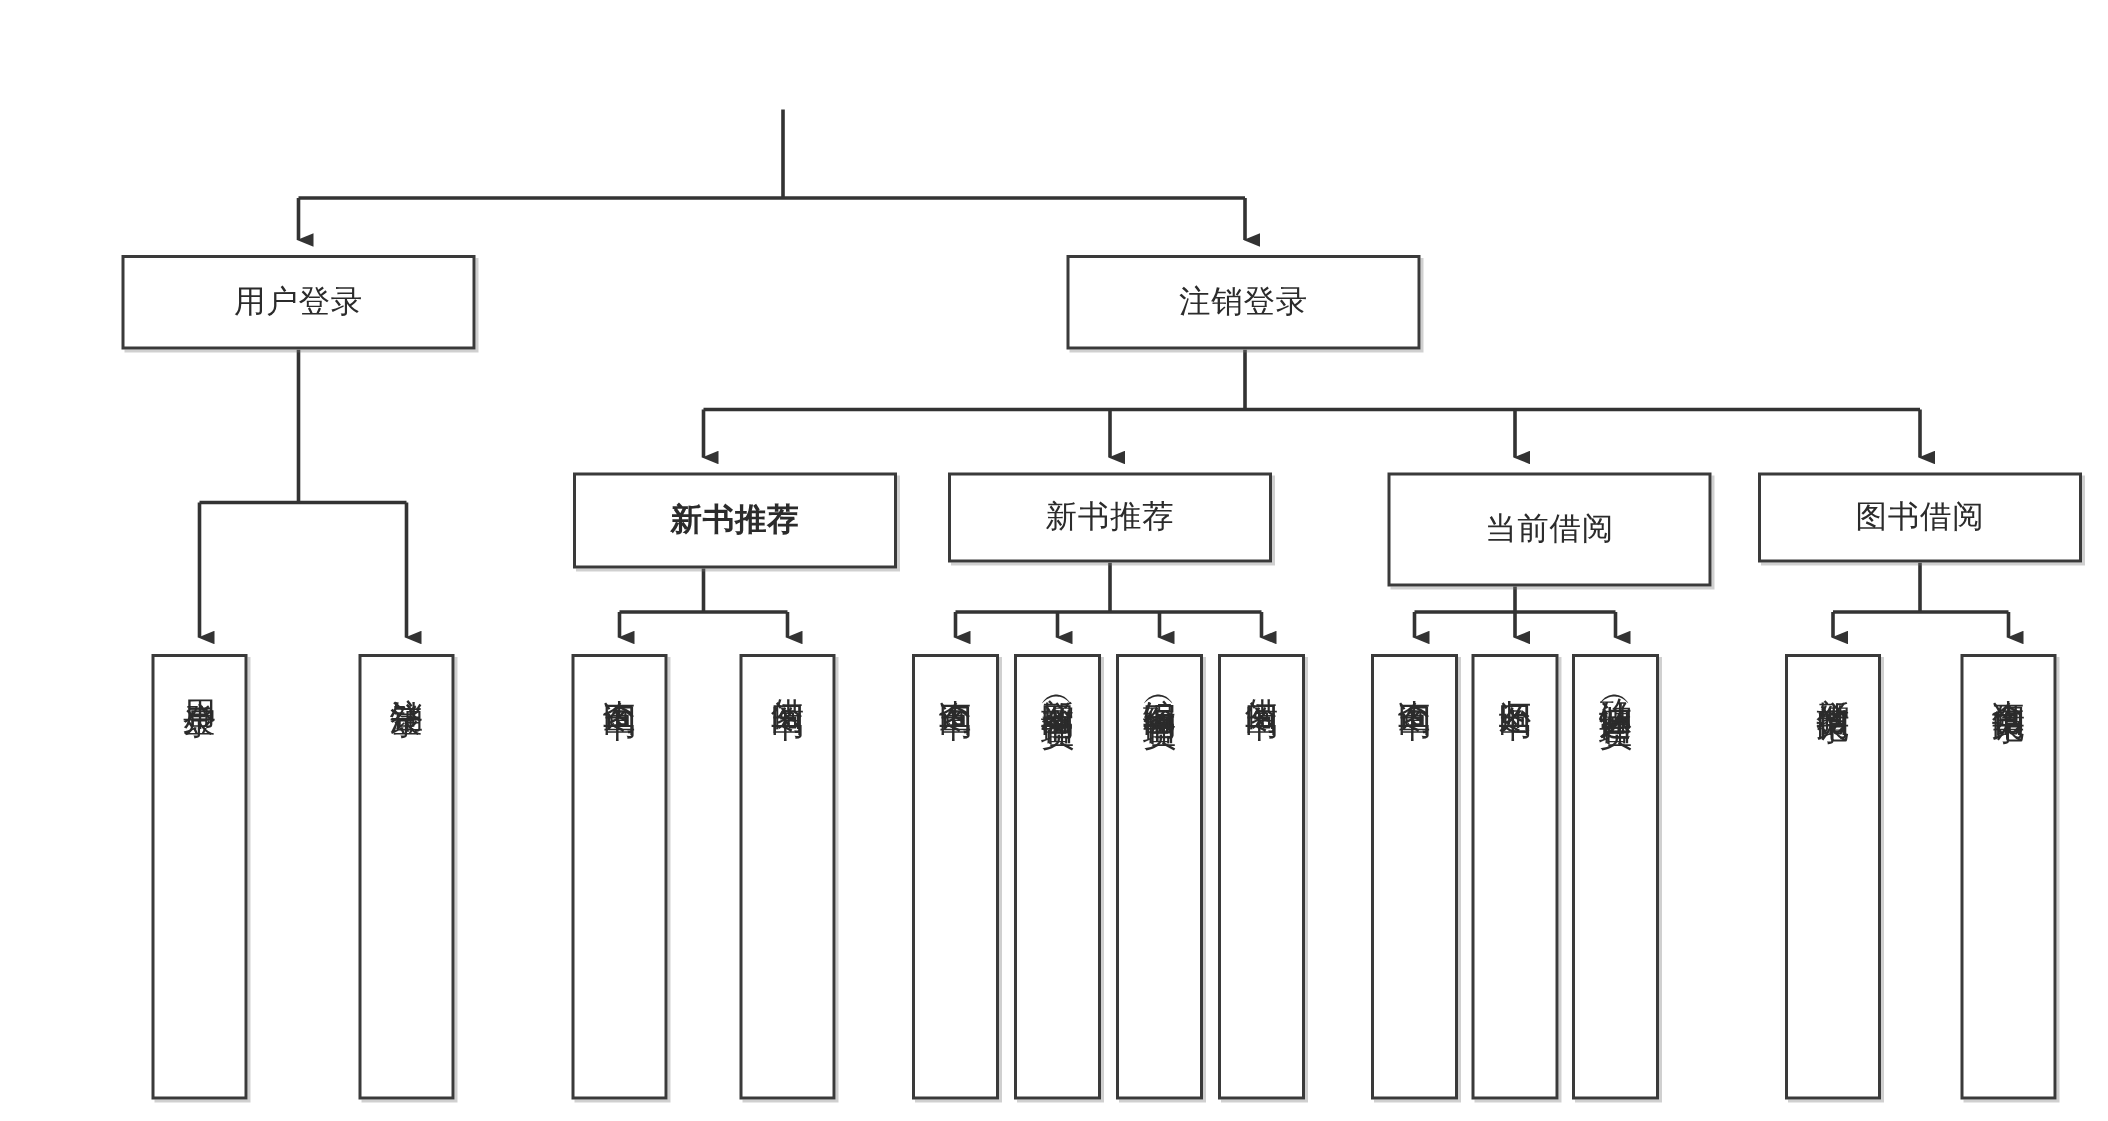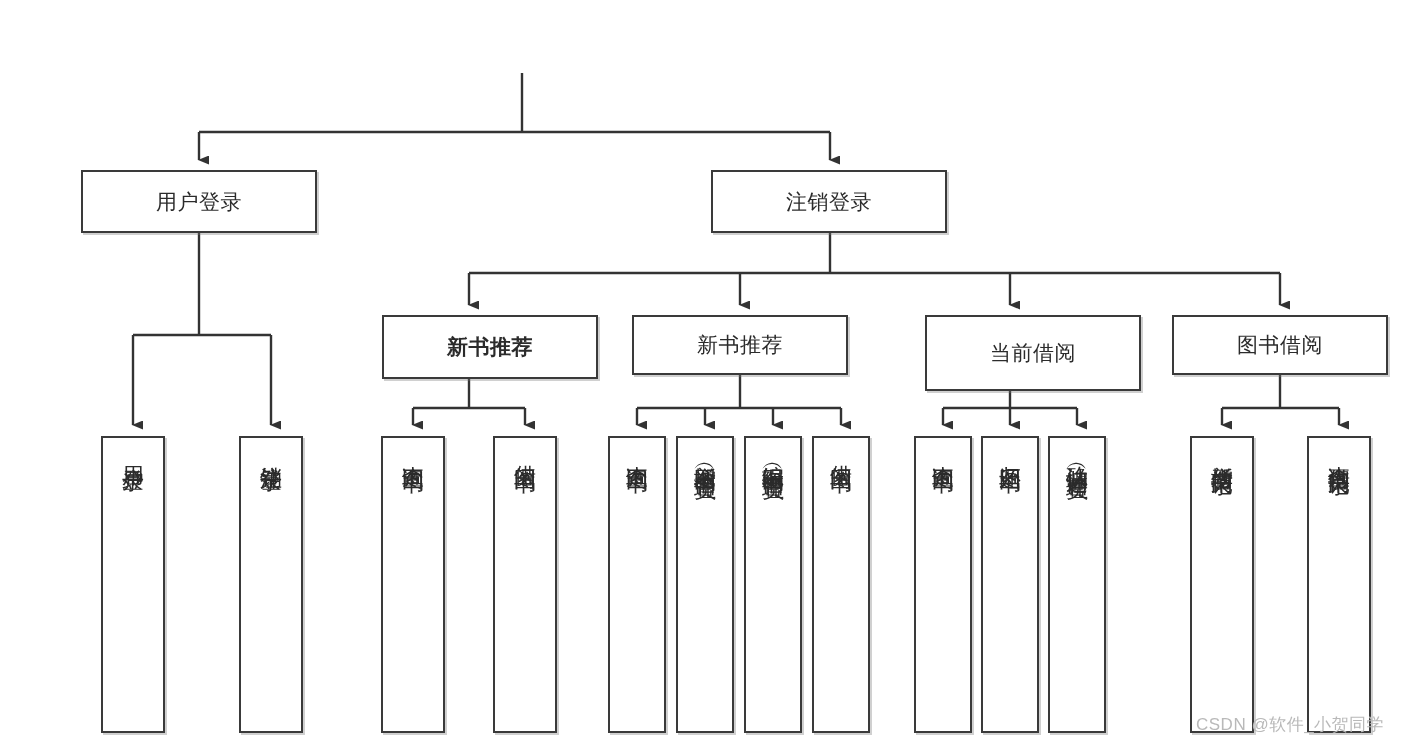--- a/index.html
+++ b/index.html
@@ -182,15 +182,14 @@
     <span class="lbl">确认归还（管理员）</span>
   </div>
 
   <div class="node vert" style="left:1190px; top:436px; width:64px; height:297px;">
     <span class="lbl">新增借阅记录</span>
   </div>
   <div class="node vert" style="left:1307px; top:436px; width:64px; height:297px;">
     <span class="lbl">查询借阅记录</span>
   </div>
 
-  <div class="watermark" style="left:1196px; top:713px;">CSDN @软件_小贺同学</div>
 
 </div>
 
 </body></html>

